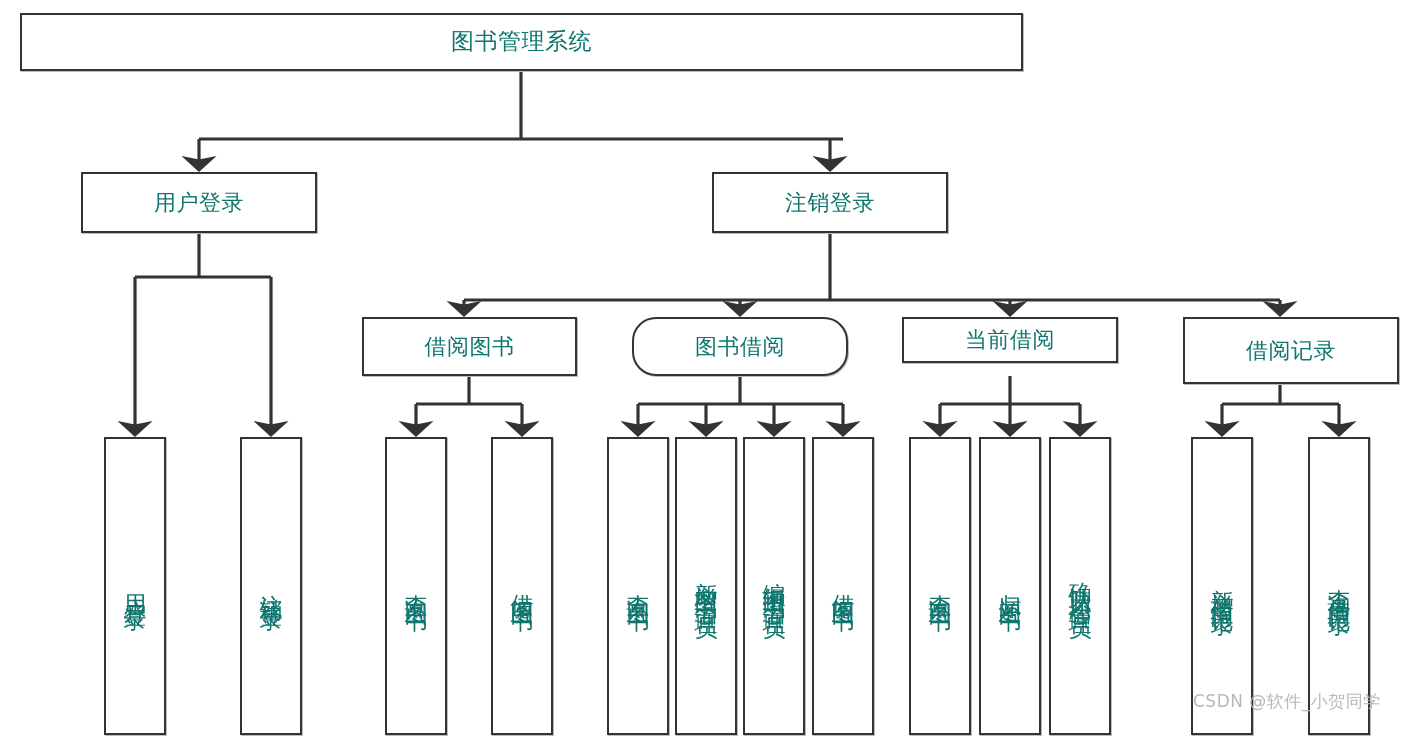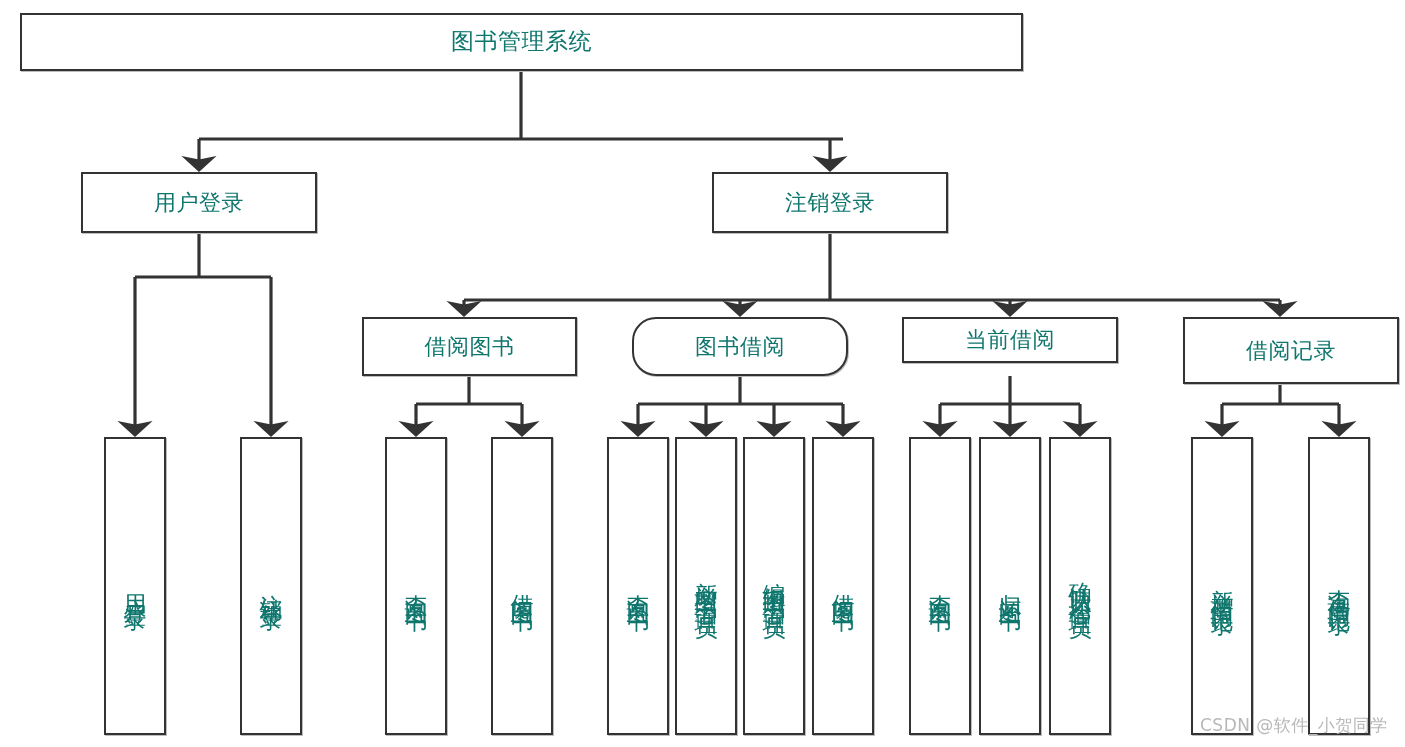--- a/index.html
+++ b/index.html
@@ -207,15 +207,15 @@
   </div>
 
   <div class="node vert" style="left:1191px; top:437px; width:62px; height:298px;">
     <span class="node-label">新增借阅记录</span>
   </div>
 
   <div class="node vert" style="left:1308px; top:437px; width:62px; height:298px;">
     <span class="node-label">查询借阅记录</span>
   </div>
 
-  <div class="watermark" style="left:1193px; top:714px;margin-left:7px;">CSDN @软件_小贺同学</div>
+  <div class="watermark" style="left:1193px; top:690px;">CSDN @软件_小贺同学</div>
 
 </div>
 
 </body></html>

